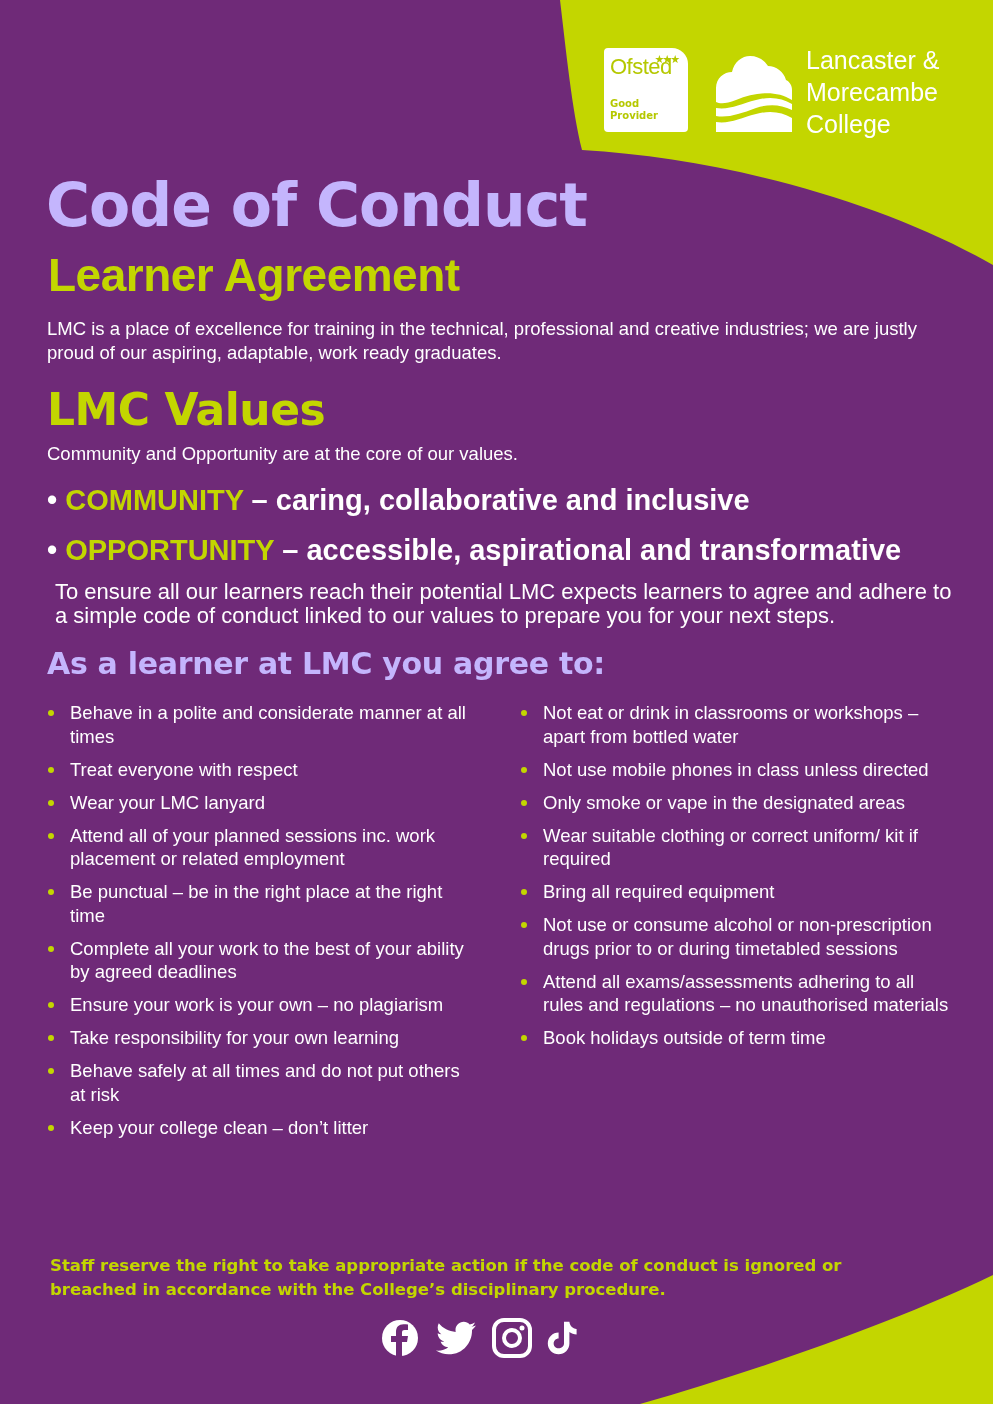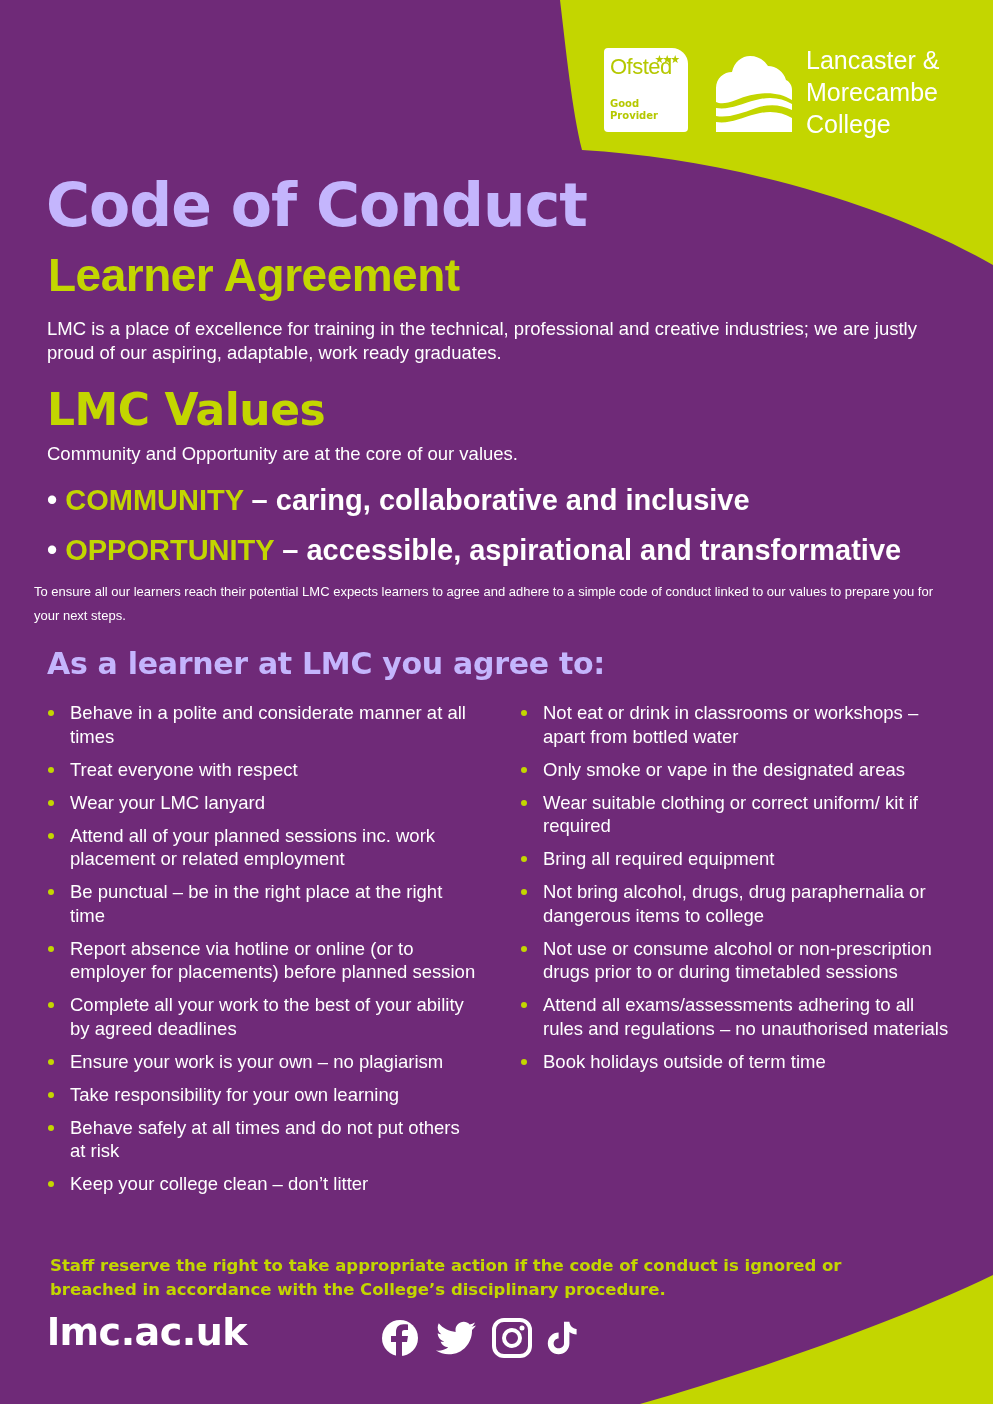--- a/index.html
+++ b/index.html
@@ -46,22 +46,22 @@
     font-family: "Liberation Sans", sans-serif; font-size: 18.5px;
   }
   .value-line {
     position: absolute; left: 47px; margin: 0; font-family: "Liberation Sans", sans-serif;
     font-size: 29px; font-weight: bold; white-space: nowrap;
   }
   .value-line .kw { color: #C3D600; }
   .value-line.v1 { top: 484px; }
   .value-line.v2 { top: 534px; }
   .ensure {
-    position: absolute; left: 34px; top: 580px; width: 900px; margin: 0;
-    font-family: "Liberation Sans", sans-serif; font-size: 13px; line-height: 24px;
+    position: absolute; left: 55px; top: 580px; width: 900px; margin: 0;
+    font-family: "Liberation Sans", sans-serif; font-size: 22px; line-height: 24px;
   }
   .agree-heading {
     position: absolute; left: 47px; top: 646px; margin: 0;
     font-family: "DejaVu Sans", sans-serif; font-weight: bold; font-size: 30px; color: #c4b5fd; letter-spacing: -0.3px;
   }
 
   ul.rules { position: absolute; margin: 0; padding: 0; list-style: none; font-family: "Liberation Sans", sans-serif; font-size: 18.5px; line-height: 23.5px; }
   ul.rules.left { left: 47px; top: 701px; width: 430px; }
   ul.rules.right { left: 520px; top: 701px; width: 430px; }
   ul.rules li { position: relative; padding-left: 23px; margin-bottom: 9.5px; }
@@ -128,42 +128,40 @@
   <p class="ensure">To ensure all our learners reach their potential LMC expects learners to agree and adhere to a simple code of conduct linked to our values to prepare you for your next steps.</p>
 
   <h2 class="agree-heading">As a learner at LMC you agree to:</h2>
 
   <ul class="rules left">
     <li><span class="bullet"></span><span>Behave in a polite and considerate manner at all times</span></li>
     <li><span class="bullet"></span><span>Treat everyone with respect</span></li>
     <li><span class="bullet"></span><span>Wear your LMC lanyard</span></li>
     <li><span class="bullet"></span><span>Attend all of your planned sessions inc. work placement or related employment</span></li>
     <li><span class="bullet"></span><span>Be punctual – be in the right place at the right time</span></li>
-    <li><span class="bullet"></span><span>Report absence via hotline or online (or to employer for placements) before planned session</span></li>
     <li><span class="bullet"></span><span>Complete all your work to the best of your ability by agreed deadlines</span></li>
     <li><span class="bullet"></span><span>Ensure your work is your own – no plagiarism</span></li>
     <li><span class="bullet"></span><span>Take responsibility for your own learning</span></li>
     <li><span class="bullet"></span><span>Behave safely at all times and do not put others at risk</span></li>
     <li><span class="bullet"></span><span>Keep your college clean – don’t litter</span></li>
   </ul>
 
   <ul class="rules right">
     <li><span class="bullet"></span><span>Not eat or drink in classrooms or workshops – apart from bottled water</span></li>
+    <li><span class="bullet"></span><span>Not use mobile phones in class unless directed</span></li>
     <li><span class="bullet"></span><span>Only smoke or vape in the designated areas</span></li>
     <li><span class="bullet"></span><span>Wear suitable clothing or correct uniform/ kit if required</span></li>
     <li><span class="bullet"></span><span>Bring all required equipment</span></li>
-    <li><span class="bullet"></span><span>Not bring alcohol, drugs, drug paraphernalia or dangerous items to college</span></li>
     <li><span class="bullet"></span><span>Not use or consume alcohol or non-prescription drugs prior to or during timetabled sessions</span></li>
     <li><span class="bullet"></span><span>Attend all exams/assessments adhering to all rules and regulations – no unauthorised materials</span></li>
     <li><span class="bullet"></span><span>Book holidays outside of term time</span></li>
   </ul>
 
   <p class="disclaimer">Staff reserve the right to take appropriate action if the code of conduct is ignored or breached in accordance with the College’s disciplinary procedure.</p>
 
-  <p class="website">lmc.ac.uk</p>
 
   <div class="socials">
     <svg class="s-icon" viewBox="0 0 40 40" xmlns="http://www.w3.org/2000/svg">
       <circle cx="20" cy="20" r="18" fill="#FFFFFF"></circle>
       <path d="M22,38 L22,24 L27,24 L28,18 L22,18 L22,14.5 C22,12.8 22.8,12 24.5,12 L28,12 L28,6.5 C26.5,6.3 25,6.2 23.5,6.2 C18.8,6.2 16,9 16,13.8 L16,18 L11,18 L11,24 L16,24 L16,38 Z" fill="#6F2A78"></path>
     </svg>
     <svg class="s-icon" viewBox="0 0 40 40" xmlns="http://www.w3.org/2000/svg" style="width:44px">
       <path d="M40,7.6 C38.5,8.3 37,8.7 35.3,8.9 C37,7.9 38.3,6.3 38.9,4.4 C37.3,5.3 35.5,6 33.7,6.4 C32.2,4.8 30,3.8 27.7,3.8 C23.1,3.8 19.5,7.5 19.5,12 C19.5,12.6 19.6,13.3 19.7,13.9 C12.9,13.6 6.9,10.3 2.8,5.3 C2.1,6.5 1.7,7.9 1.7,9.4 C1.7,12.3 3.2,14.8 5.4,16.2 C4,16.2 2.8,15.8 1.7,15.2 L1.7,15.3 C1.7,19.3 4.5,22.6 8.3,23.4 C7.6,23.6 6.9,23.7 6.1,23.7 C5.6,23.7 5,23.6 4.6,23.5 C5.6,26.8 8.7,29.1 12.3,29.2 C9.5,31.4 5.9,32.7 2,32.7 C1.3,32.7 0.7,32.7 0,32.6 C3.6,34.9 7.9,36.3 12.6,36.3 C27.7,36.3 36,23.8 36,12.9 L36,11.9 C37.6,10.7 38.9,9.3 40,7.6 Z" fill="#FFFFFF"></path>
     </svg>
     <svg class="s-icon" viewBox="0 0 40 40" xmlns="http://www.w3.org/2000/svg">

